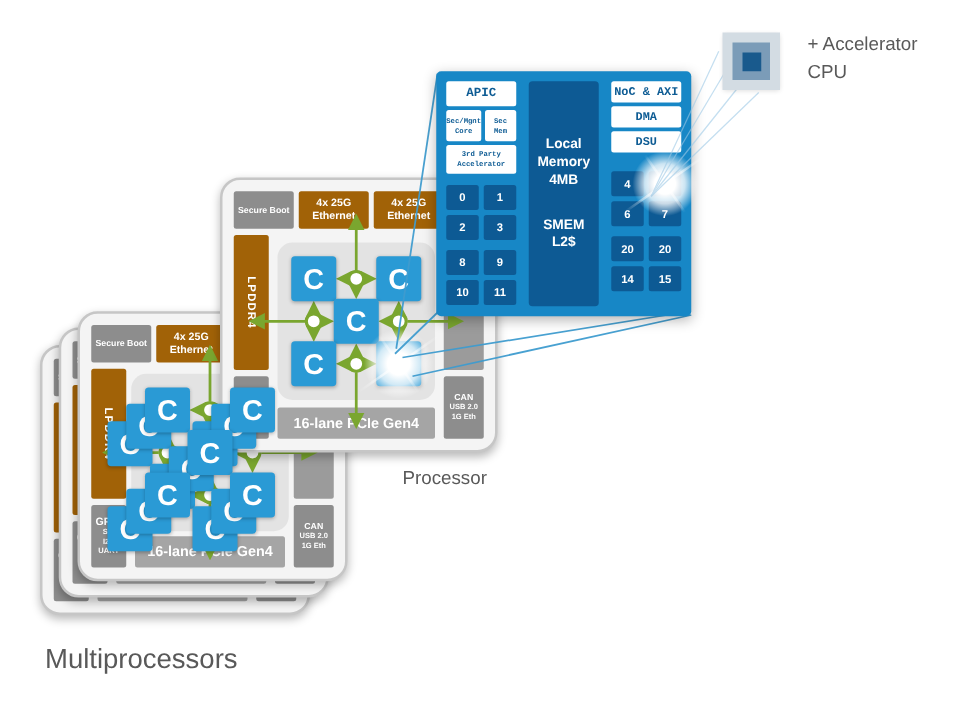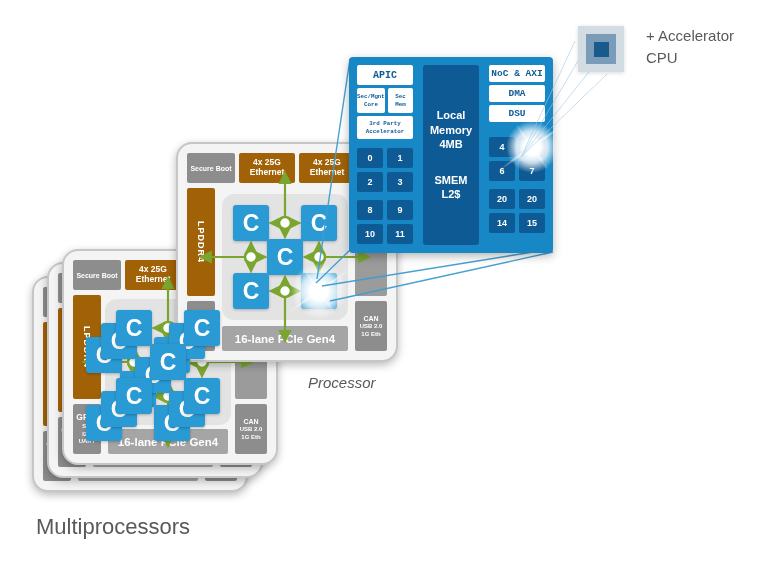--- a/index.html
+++ b/index.html
@@ -73,21 +73,21 @@
   
   .cpu-icon{position:absolute;left:578px;top:26px;width:46px;height:46px;background:#d3dce3;
     display:flex;align-items:center;justify-content:center;z-index:70;box-shadow:0 1px 4px rgba(0,0,0,0.15);}
   .cpu-mid{width:30px;height:30px;background:#7b9cb8;display:flex;align-items:center;justify-content:center;}
   .cpu-core{width:15px;height:15px;background:#195a8d;}
 
   
   .lbl{position:absolute;color:#595959;font-size:15px;z-index:70;white-space:nowrap;}
   .lbl-cpu{left:646px;top:25px;line-height:22px;}
   .lbl-cluster{left:556px;top:243px;}
-  .lbl-processor{left:308px;top:374px;font-style:italic;}
+  .lbl-processor{left:322px;top:374px;}
   .lbl-multi{left:36px;top:514px;font-size:22px;}
 
   svg.overlay{position:absolute;left:0;top:0;pointer-events:none;}
 </style>
 </head>
 <body>
 
 <div id="canvas">
 
   <div id="chips-layer" style="position:absolute;inset:0;z-index:10;">

